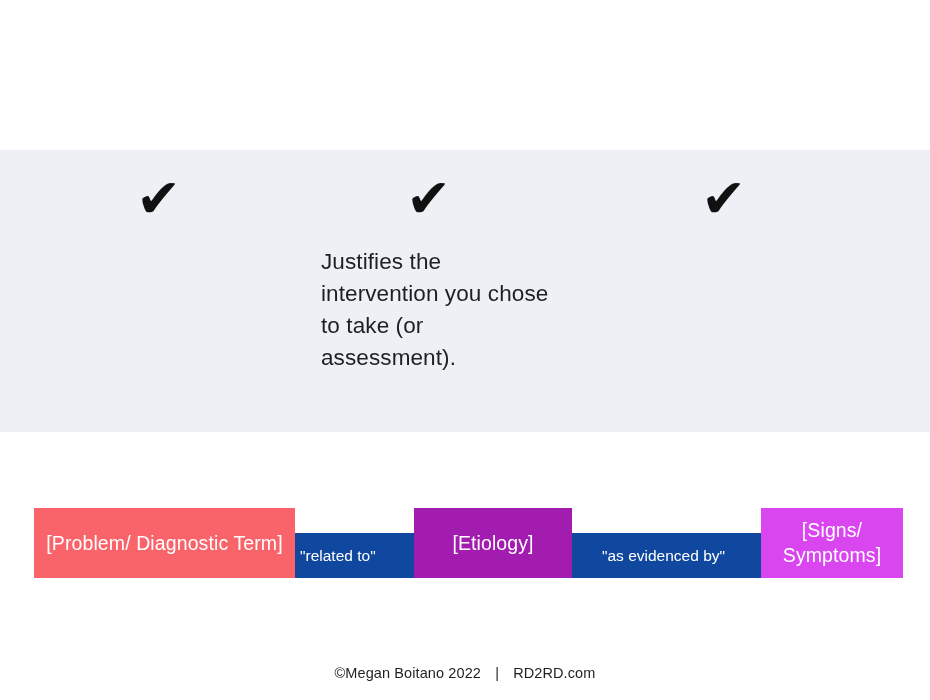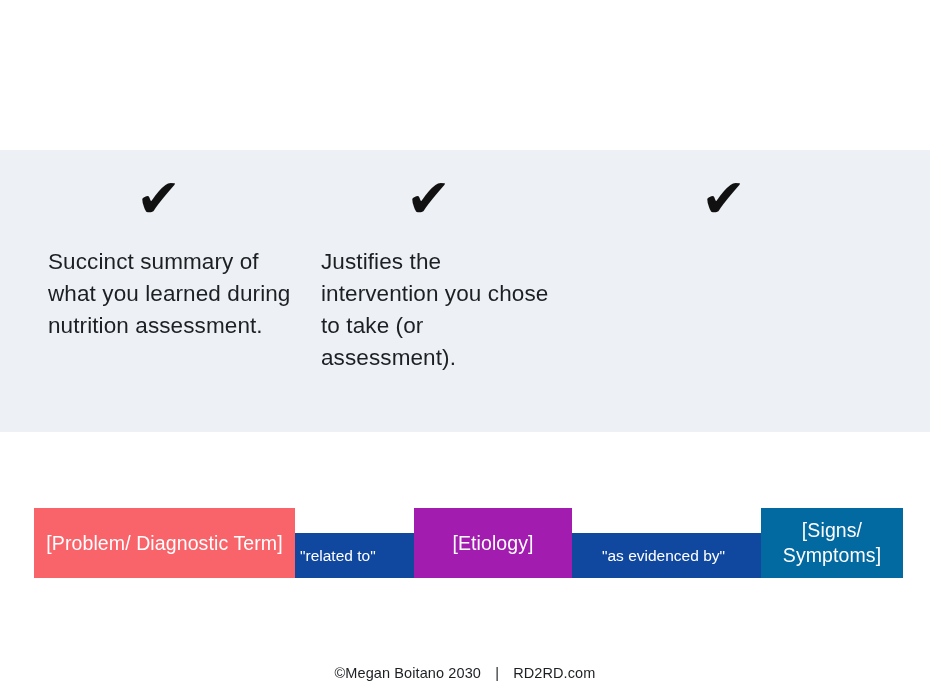--- a/index.html
+++ b/index.html
@@ -141,21 +141,21 @@
     background: #f9636a;
   }
   .pes-block.etiology {
     left: 414px;
     width: 158px;
     background: #a21caf;
   }
   .pes-block.signs {
     left: 761px;
     width: 142px;
-    background: #0369a1;
+    background: #d946ef;
   }
 
   .pes-connector-label {
     position: absolute;
     top: 43px;
     height: 45px;
     display: flex;
     align-items: center;
     color: #ffffff;
     font-family: "Liberation Sans", "DejaVu Sans", sans-serif;
@@ -186,21 +186,20 @@
 <body>
 
 <div class="infographic">
 
 
   <div class="benefits-band">
     <div class="benefits-row">
 
       <div class="benefit-col col-1">
         <span class="check-icon">✔</span>
-        <span class="benefit-text">Succinct summary of what you learned during nutrition assessment.</span>
       </div>
 
       <div class="benefit-col col-2">
         <span class="check-icon">✔</span>
         <span class="benefit-text">Justifies the intervention you chose to take (or assessment).</span>
       </div>
 
       <div class="benefit-col col-3">
         <span class="check-icon">✔</span>
       </div>
@@ -215,18 +214,18 @@
     <div class="pes-connector-label related">"related to"</div>
     <div class="pes-connector-label evidenced">"as evidenced by"</div>
 
     <div class="pes-block problem">[Problem/ Diagnostic Term]</div>
     <div class="pes-block etiology">[Etiology]</div>
     <div class="pes-block signs">[Signs/ Symptoms]</div>
 
   </div>
 
   <div class="footer">
-    <span>©Megan Boitano 2030</span>
+    <span>©Megan Boitano 2022</span>
     <span class="footer-sep">|</span>
     <span>RD2RD.com</span>
   </div>
 
 </div>
 
 </body></html>

